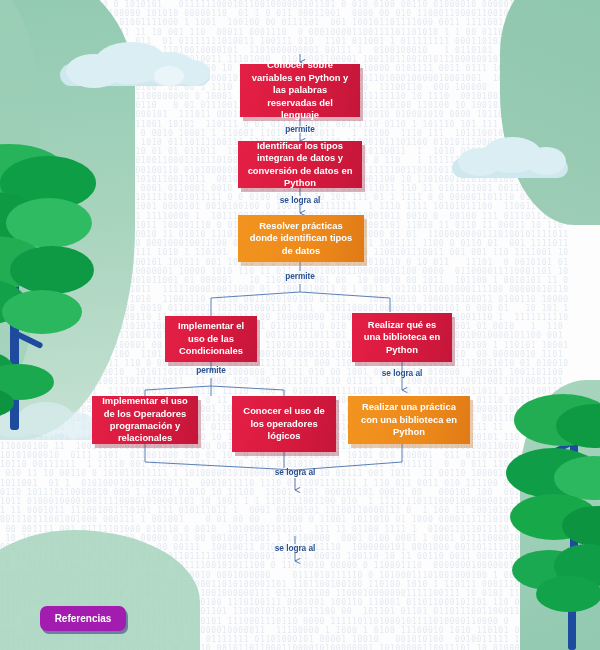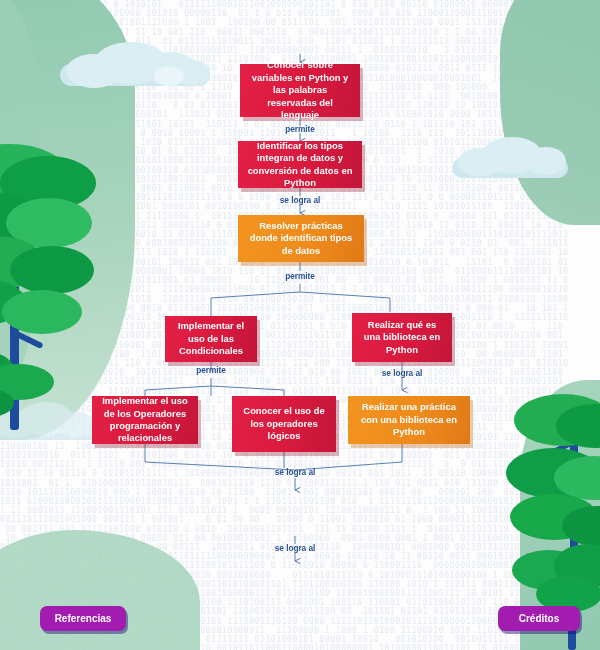--- a/index.html
+++ b/index.html
@@ -350,15 +350,14 @@
   <div class="conn-label" style="left:255px;top:124px;width:90px;">permite</div>
   <div class="conn-label" style="left:255px;top:195px;width:90px;">se logra al</div>
   <div class="conn-label" style="left:255px;top:271px;width:90px;">permite</div>
   <div class="conn-label" style="left:166px;top:365px;width:90px;">permite</div>
   <div class="conn-label" style="left:357px;top:368px;width:90px;">se logra al</div>
   <div class="conn-label" style="left:250px;top:467px;width:90px;">se logra al</div>
   <div class="conn-label" style="left:250px;top:543px;width:90px;">se logra al</div>
 
   <div class="pill" style="left:40px;top:606px;width:86px;height:25px;">Referencias</div>
 
-  <div class="pill" style="left:498px;top:606px;width:82px;height:25px;">Créditos</div>
 
 </div>
 
 </body></html>

